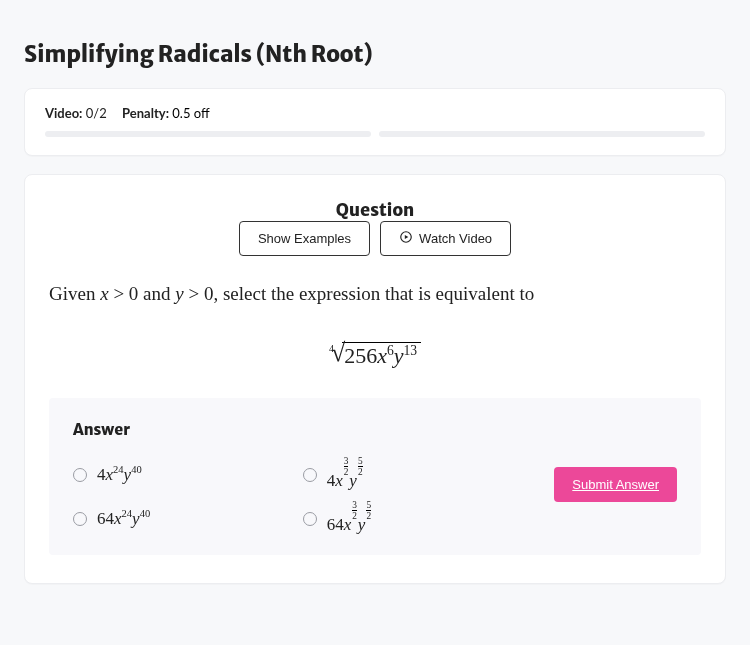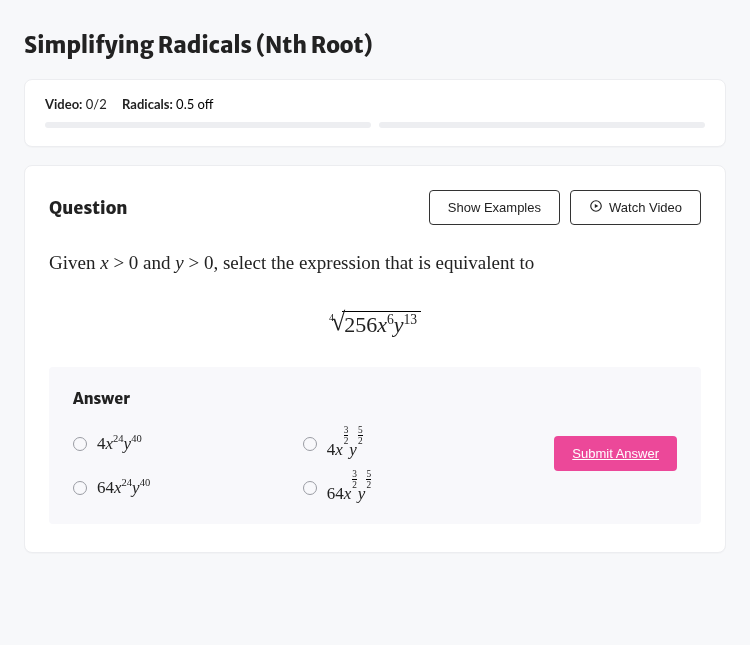--- a/index.html
+++ b/index.html
@@ -6,21 +6,21 @@
   body {
     margin: 0;
     font-family: 'Lato', 'Helvetica Neue', Arial, sans-serif;
     background: #f7f8fa;
     color: #222;
     width: 750px;
     height: 645px;
     overflow: hidden;
   }
   .page {
-    padding: 19px 24px;
+    padding: 28px 24px;
   }
   h1 {
     font-size: 22px;
     font-weight: 800;
     margin: 12px 0 20px 0;
     font-family: 'Merriweather Sans', 'Helvetica', sans-serif;
   }
   .card {
     background: #fff;
     border: 1px solid #ecedf0;
@@ -49,20 +49,21 @@
     border-radius: 3px;
   }
   .question-card {
     padding: 24px 24px 28px 24px;
   }
   .q-header {
     display: flex;
     align-items: center;
     justify-content: space-between;
     margin-bottom: 24px;
+    flex-direction: column;
   }
   .q-title {
     font-family: 'Merriweather Sans', 'Helvetica', sans-serif;
     font-weight: 800;
     font-size: 17px;
   }
   .q-actions {
     display: flex;
     gap: 10px;
   }
@@ -188,21 +189,21 @@
 </head>
 <body>
 
 <div class="page">
   <h1>Simplifying Radicals (Nth Root)</h1>
 
   <div class="card score-card">
     <div class="score-line">
       <span class="score-label">Video:</span>
       <span>0/2</span>
-      <span class="penalty-label">Radicals:</span>
+      <span class="penalty-label">Penalty:</span>
       <span class="penalty-val">0.5 off</span>
     </div>
     <div class="progress-row">
       <div class="progress-seg"></div>
       <div class="progress-seg"></div>
     </div>
   </div>
 
   <div class="card question-card">
     <div class="q-header">

